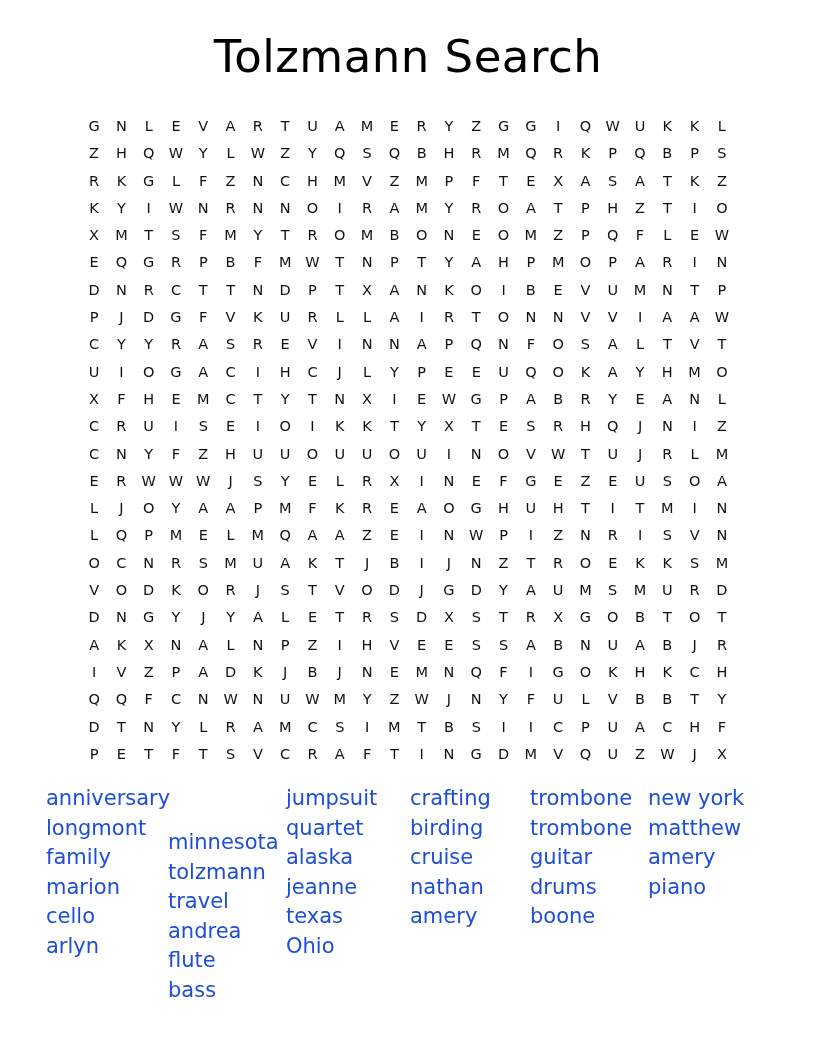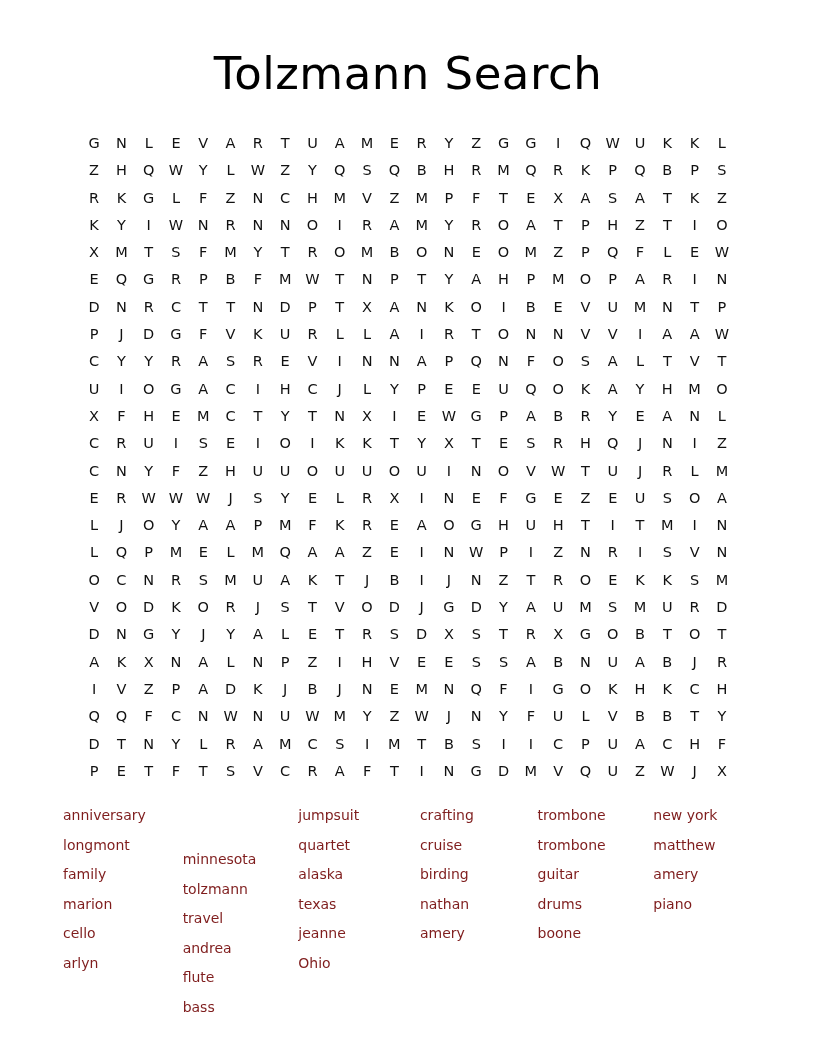--- a/index.html
+++ b/index.html
@@ -14,21 +14,21 @@
     font-family: "DejaVu Sans", sans-serif;
     color: #000000;
     overflow: hidden;
     position: relative;
   }
 
   .page {
     width: 816px;
     height: 1056px;
     position: relative;
-    padding: 17px;
+    padding: 0;
   }
 
   .puzzle-title {
     text-align: center;
     font-family: "DejaVu Sans", sans-serif;
     font-size: 45px;
     font-weight: 400;
     letter-spacing: 0.5px;
     margin: 0;
     padding-top: 34px;
@@ -75,23 +75,23 @@
   }
   .word-col.c0 { width: 122px; }
   .word-col.c1 { width: 118px; margin-top: 44px; }
   .word-col.c2 { width: 124px; }
   .word-col.c3 { width: 120px; }
   .word-col.c4 { width: 118px; }
   .word-col.c5 { width: 118px; }
 
   .word-item {
     font-family: "DejaVu Sans", sans-serif;
-    font-size: 14px;
+    font-size: 21px;
     line-height: 29.5px;
-    color: #7f1d1d;
+    color: #1d4ed8;
     white-space: nowrap;
   }
 </style>
 </head>
 <body>
 
 <div class="page">
 
   <h1 class="puzzle-title">Tolzmann Search</h1>
 
@@ -690,28 +690,28 @@
         <div class="word-item">tolzmann</div>
         <div class="word-item">travel</div>
         <div class="word-item">andrea</div>
         <div class="word-item">flute</div>
         <div class="word-item">bass</div>
       </div>
       <div class="word-col c2">
         <div class="word-item">jumpsuit</div>
         <div class="word-item">quartet</div>
         <div class="word-item">alaska</div>
+        <div class="word-item">jeanne</div>
         <div class="word-item">texas</div>
-        <div class="word-item">jeanne</div>
         <div class="word-item">Ohio</div>
       </div>
       <div class="word-col c3">
         <div class="word-item">crafting</div>
+        <div class="word-item">birding</div>
         <div class="word-item">cruise</div>
-        <div class="word-item">birding</div>
         <div class="word-item">nathan</div>
         <div class="word-item">amery</div>
       </div>
       <div class="word-col c4">
         <div class="word-item">trombone</div>
         <div class="word-item">trombone</div>
         <div class="word-item">guitar</div>
         <div class="word-item">drums</div>
         <div class="word-item">boone</div>
       </div>

